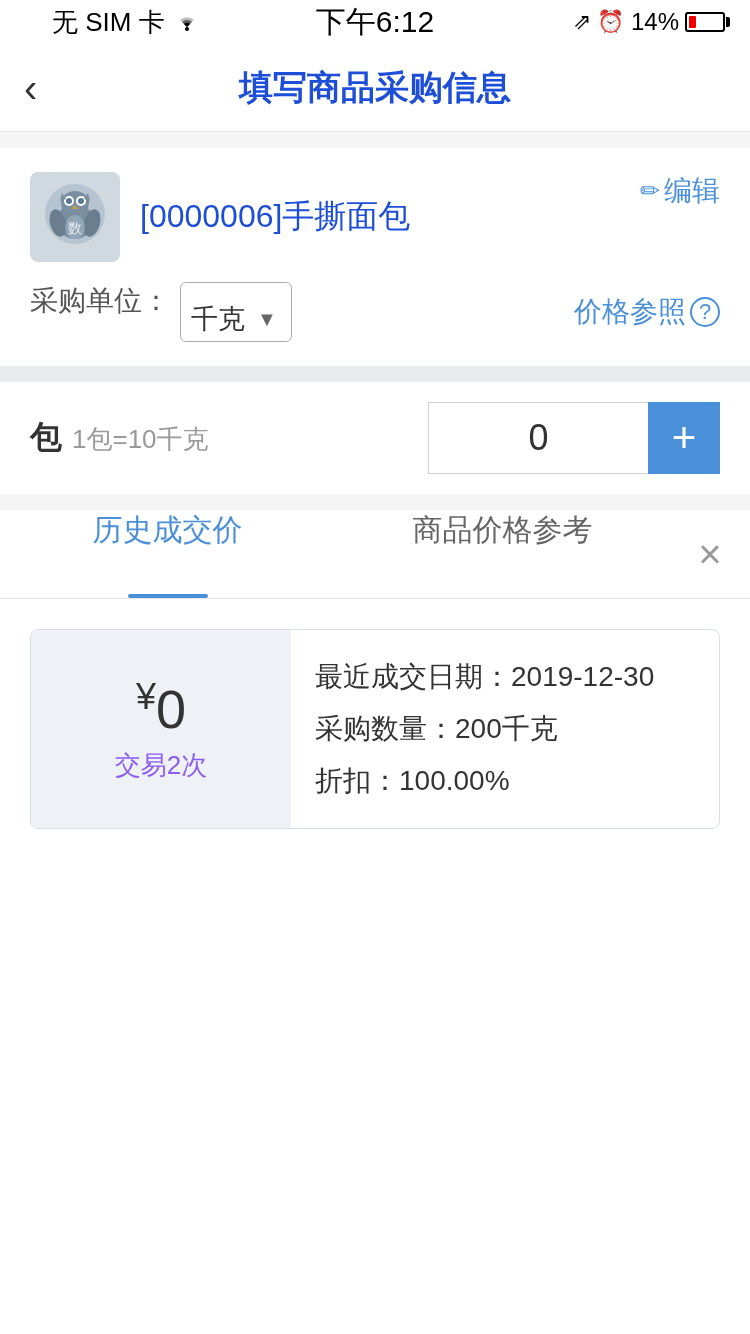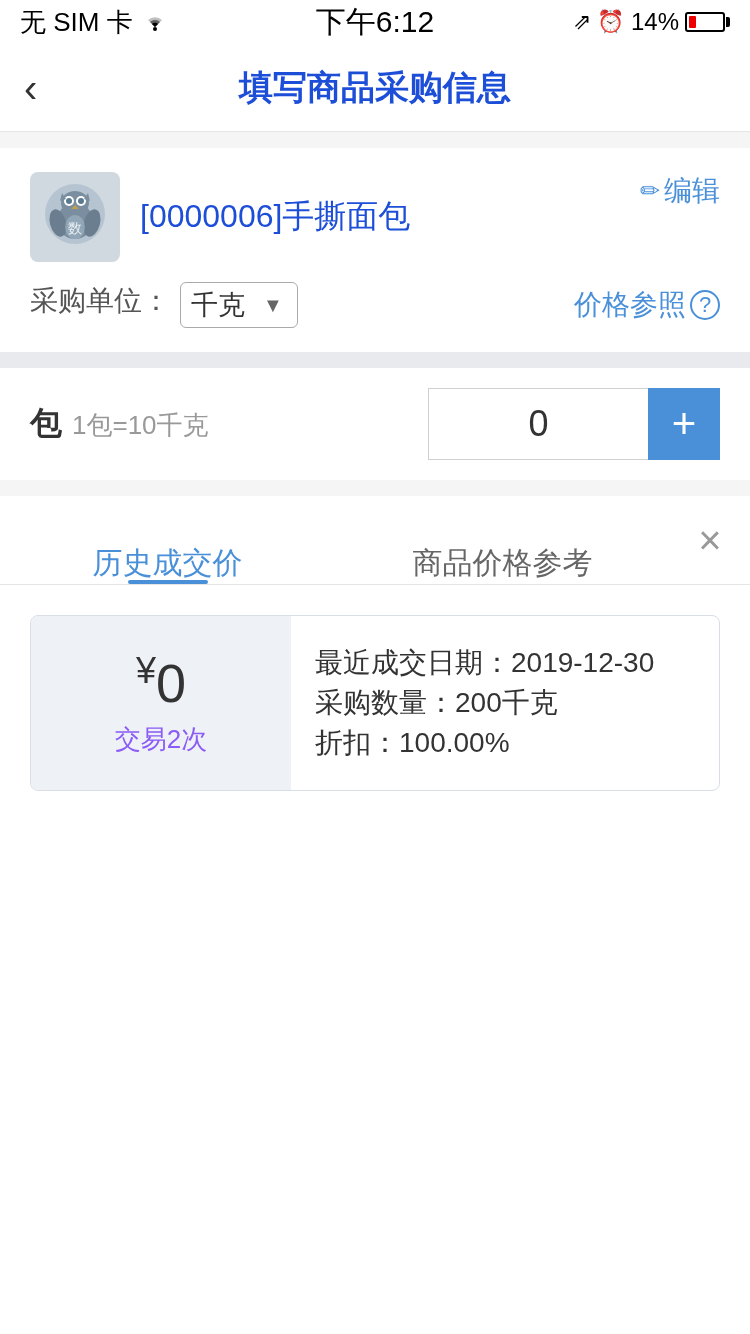--- a/index.html
+++ b/index.html
@@ -22,20 +22,21 @@
       justify-content: space-between;
       padding: 0 20px;
       font-size: 28px;
     }
     .status-left {
       display: flex;
       align-items: center;
       gap: 8px;
       font-size: 26px;
       color: #000;
+      margin-left: 32px;
     }
     .status-center {
       font-size: 30px;
       font-weight: 500;
       color: #000;
       position: absolute;
       left: 50%;
       transform: translateX(-50%);
     }
     .status-right {
@@ -160,28 +161,28 @@
     .unit-row {
       display: flex;
       align-items: flex-start;
       gap: 10px;
       font-size: 28px;
       color: #555;
     }
     .unit-dropdown {
       border: 1px solid #aaa;
       border-radius: 6px;
-      padding: 4px 14px 4px 10px;
+      padding: 18px 14px 4px 10px;
       font-size: 27px;
       color: #333;
       background: #fff;
       position: relative;
       display: flex;
       align-items: center;
-      gap: 18px;
+      gap: 12px;
       cursor: pointer;
     }
     .unit-dropdown-arrow {
       font-size: 20px;
       color: #666;
     }
     .price-ref {
       font-size: 28px;
       color: #4a90d9;
       display: flex;
@@ -267,21 +268,21 @@
     .tabs-header {
       display: flex;
       align-items: center;
       border-bottom: 1px solid #e5e5e5;
       position: relative;
     }
     .tab-item {
       flex: 1;
       height: 88px;
       display: flex;
-      align-items: flex-end;
+      align-items: flex-start;
       justify-content: center;
       font-size: 30px;
       color: #666;
       cursor: pointer;
       position: relative;
     }
     .tab-item.active {
       color: #4a90d9;
       font-weight: 500;
     }
@@ -337,21 +338,21 @@
     .history-trades {
       font-size: 26px;
       color: #8b5cf6;
       margin-top: 8px;
     }
     .history-card-right {
       flex: 1;
       padding: 28px 24px;
       display: flex;
       flex-direction: column;
-      gap: 2px;
+      gap: 14px;
     }
     .history-detail-row {
       font-size: 28px;
       color: #333;
     }
 
     
     .bottom-space {
       height: 600px;
       background: #fff;

